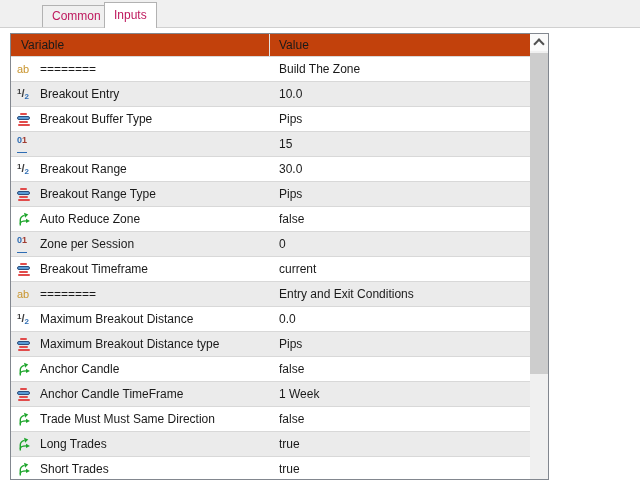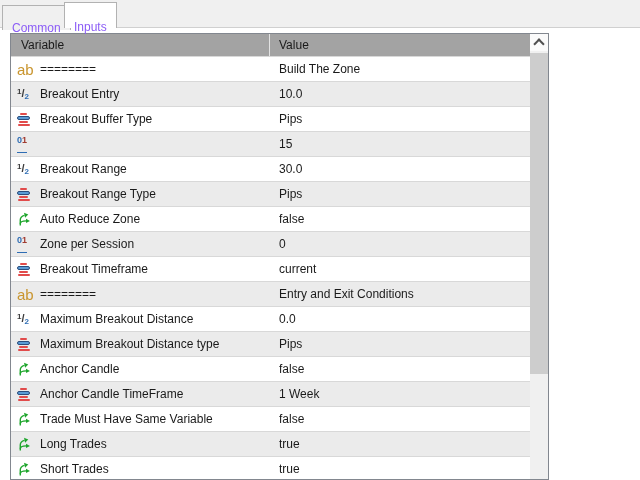--- a/index.html
+++ b/index.html
@@ -11,44 +11,44 @@
     -webkit-font-smoothing:antialiased;
   }
   
   .tabstrip{
     position:absolute;top:0;left:0;right:0;height:28px;
     background:#f0f0f0;border-bottom:1px solid #d0d0d0;box-sizing:border-box;
   }
   .tab{
     position:absolute;box-sizing:border-box;white-space:nowrap;
     border:1px solid #b2b2b2;border-bottom:none;
-    padding:12px 9px;cursor:default;color:#8b5cf6;
+    padding:0 9px;cursor:default;color:#be185d;margin-left:40px;
   }
   .tab.inactive{left:2px;top:5px;height:22px;line-height:21px;background:#f0f0f0;z-index:1;}
   .tab.active{left:64px;top:2px;height:26px;line-height:24px;background:#ffffff;z-index:3;}
   
   .page{position:absolute;top:28px;left:0;right:0;bottom:0;background:#ffffff;}
   
   .itable{
     position:absolute;left:10px;top:5px;width:539px;height:447px;
-    border:1px solid #82878f;box-sizing:border-box;background:#a3a3a3;overflow:hidden;
+    border:1px solid #82878f;box-sizing:border-box;background:#c2410c;overflow:hidden;
   }
   .col-divider{position:absolute;left:258px;top:0;bottom:0;width:1px;background:#e3e3e3;}
   .thead{position:relative;height:23px;border-bottom:1px solid #d8d8d8;box-sizing:border-box;z-index:2;}
   .thead .hvar{position:absolute;left:10px;top:0;line-height:22px;}
   .thead .hval{position:absolute;left:268px;top:0;line-height:22px;}
   .rows{position:absolute;top:23px;left:0;right:18px;z-index:1;}
   .row{position:relative;height:25px;box-sizing:border-box;border-bottom:1px solid #d8d8d8;background:#ffffff;}
   .row.alt{background:#ebebeb;}
   .cell-var{position:absolute;left:0;top:0;height:24px;display:flex;align-items:center;padding-left:6px;}
   .icon-slot{width:19px;flex:none;display:flex;align-items:center;justify-content:flex-start;}
   .var-label{margin-left:4px;white-space:nowrap;}
   .cell-val{position:absolute;left:268px;top:0;line-height:24px;white-space:nowrap;}
   
-  .icon-ab{color:#c9952e;font-size:15px;line-height:1;}
+  .icon-ab{color:#c9952e;font-size:11px;line-height:1;}
   .icon-half{line-height:1;font-weight:bold;white-space:nowrap;}
   .icon-half .n1{font-size:8px;color:#3c3c3c;vertical-align:3px;}
   .icon-half .sl{font-size:11px;color:#3c3c3c;}
   .icon-half .n2{font-size:8px;color:#2e6db4;vertical-align:-2px;}
   .icon-int{font-size:9px;font-weight:bold;line-height:1;border-bottom:1px solid #2e6db4;padding-bottom:7px;}
   .icon-int .i0{color:#2e6db4;}
   .icon-int .i1{color:#a03a30;}
   .icon-enum{width:13px;display:flex;flex-direction:column;align-items:center;gap:1px;}
   .icon-enum i{display:block;height:2px;background:#e14b4b;border-radius:1px;}
   .icon-enum .r1{width:7px;}
@@ -247,21 +247,21 @@
       <span class="icon-slot">
               <span class="icon-bool">
                 <svg width="15" height="16" viewBox="0 0 16 16">
                   <path d="M3.5 15 L3.5 9 C3.5 6 5 5 8 4.2" stroke="#1ea52c" stroke-width="1.5" fill="none"></path>
                   <polygon points="7.5,1.4 12,3.2 8.6,6.6" fill="#1ea52c"></polygon>
                   <path d="M3.5 13 C3.5 10.8 6 10 9.8 10" stroke="#1ea52c" stroke-width="1.5" fill="none"></path>
                   <polygon points="9.6,7.8 13.8,10 9.6,12.2" fill="#1ea52c"></polygon>
                 </svg>
               </span>
             </span>
-      <span class="var-label">Trade Must Have Same Variable</span>
+      <span class="var-label">Trade Must Must Same Direction</span>
     </span>
     <span class="cell-val">false</span>
   </div>
         <div class="row alt">
     <span class="cell-var">
       <span class="icon-slot">
               <span class="icon-bool">
                 <svg width="15" height="16" viewBox="0 0 16 16">
                   <path d="M3.5 15 L3.5 9 C3.5 6 5 5 8 4.2" stroke="#1ea52c" stroke-width="1.5" fill="none"></path>
                   <polygon points="7.5,1.4 12,3.2 8.6,6.6" fill="#1ea52c"></polygon>

